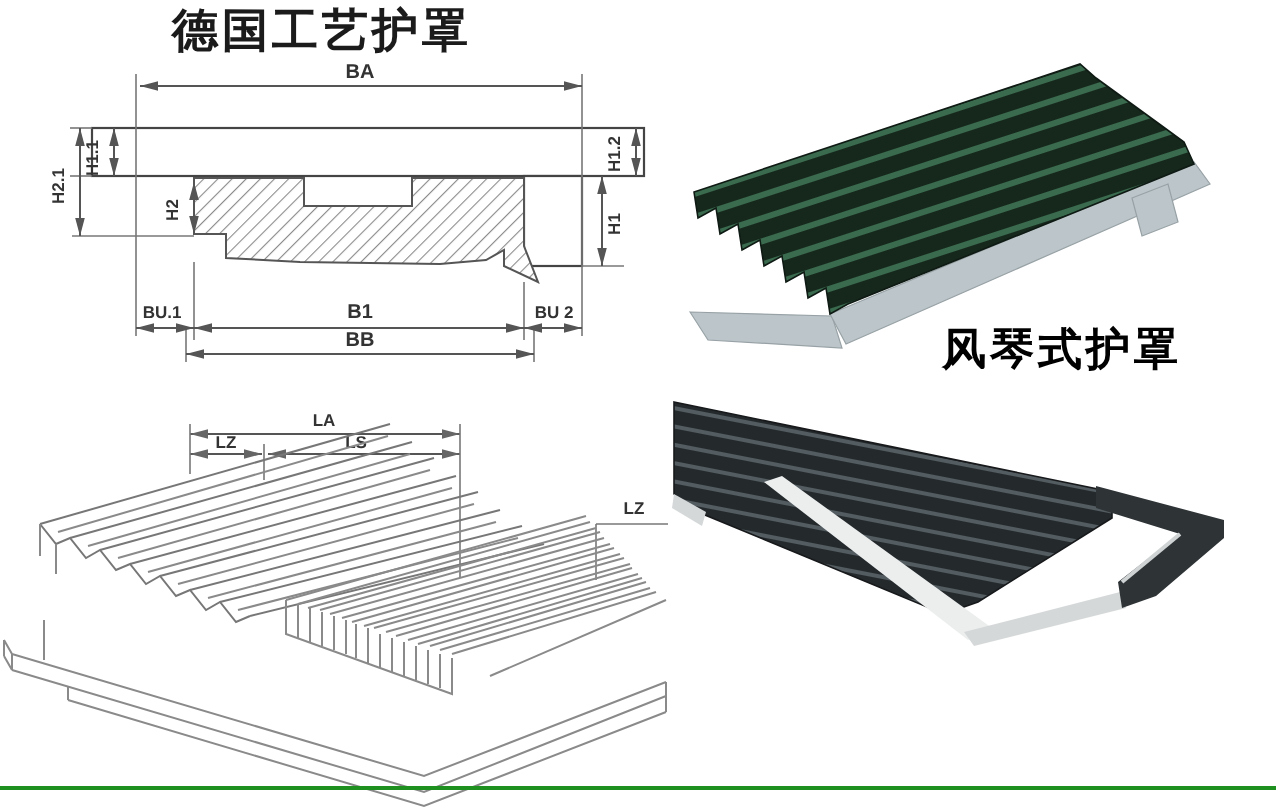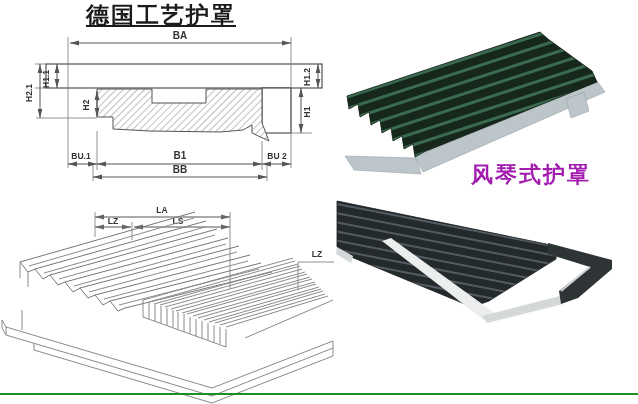--- a/index.html
+++ b/index.html
@@ -1,21 +1,21 @@
 <!DOCTYPE html>
 <html><head>
 <meta charset="utf-8">
 <style>
   html,body{margin:0;padding:0;background:#fff;}
   .canvas{position:relative;width:638px;height:404px;background:#ffffff;overflow:hidden;
           font-family:"Liberation Sans",sans-serif;}
   .cn-title{position:absolute;left:86px;top:0px;font-family:"Liberation Serif",serif;
-            font-size:23px;font-weight:600;color:#1b1b1b;letter-spacing:2px;white-space:nowrap;text-decoration:underline;}
+            font-size:23px;font-weight:600;color:#1b1b1b;letter-spacing:2px;white-space:nowrap;}
   .cn-caption{position:absolute;left:471px;top:160px;font-family:"Liberation Serif",serif;
-            font-size:22px;font-weight:600;color:#a21caf;letter-spacing:2px;white-space:nowrap;}
+            font-size:22px;font-weight:600;color:#000000;letter-spacing:2px;white-space:nowrap;}
   svg{position:absolute;}
   #cross-svg{left:0;top:0;}
   #iso-svg{left:0;top:195px;}
   #green-svg{left:335px;top:15px;}
   #black-svg{left:328px;top:188px;}
   .rule{position:absolute;left:0;top:393px;width:638px;height:2px;background:#1e9020;}
   text{fill:#333;font-family:"Liberation Sans",sans-serif;}
   .dimtxt{font-size:10px;font-weight:bold;}
   .dimtxt-s{font-size:8.5px;font-weight:bold;}
   .dimline{stroke:#555;stroke-width:1;fill:none;}

